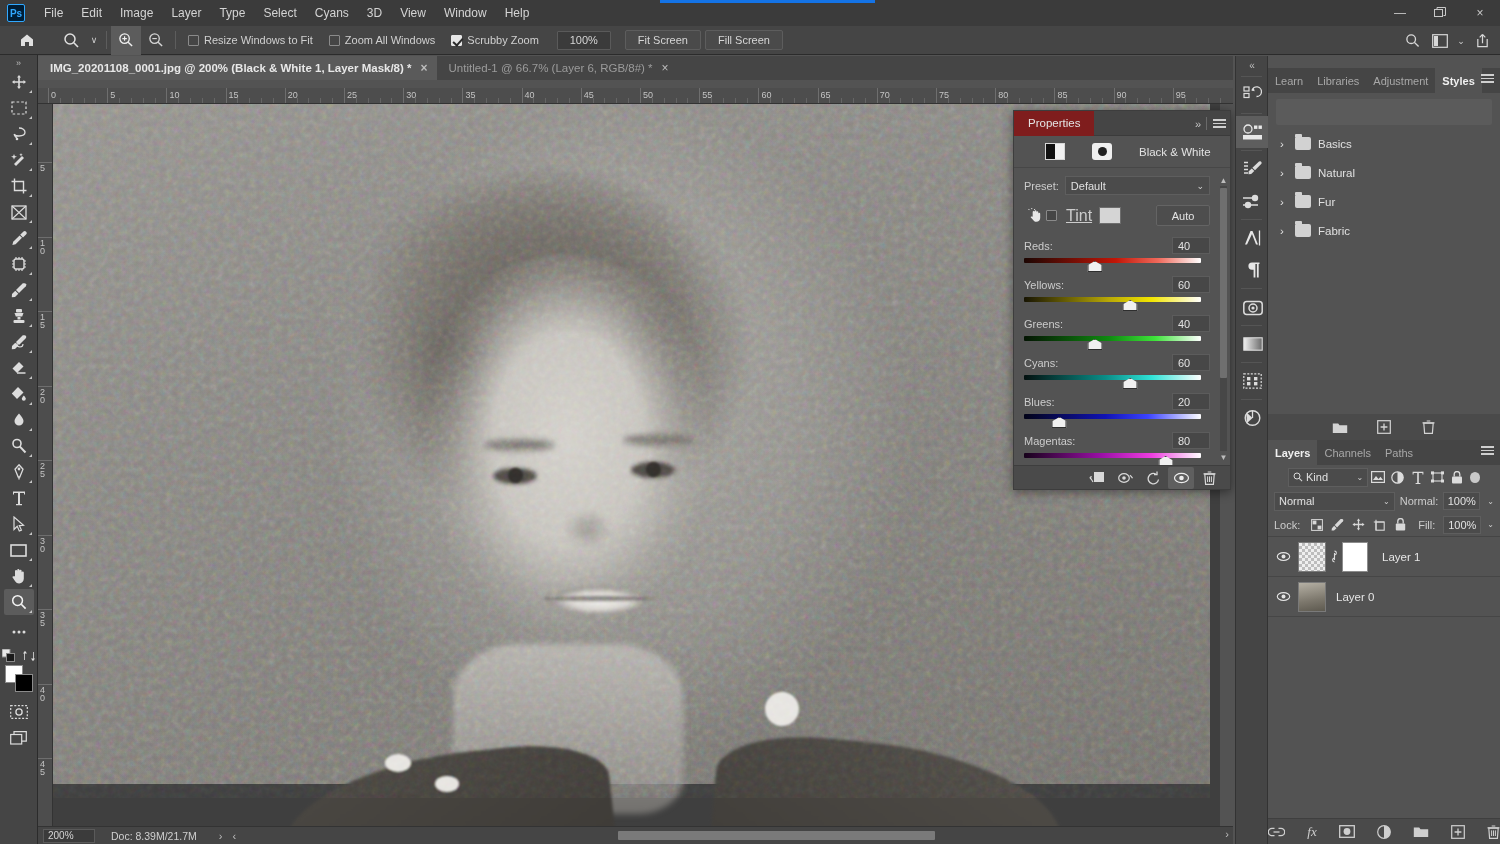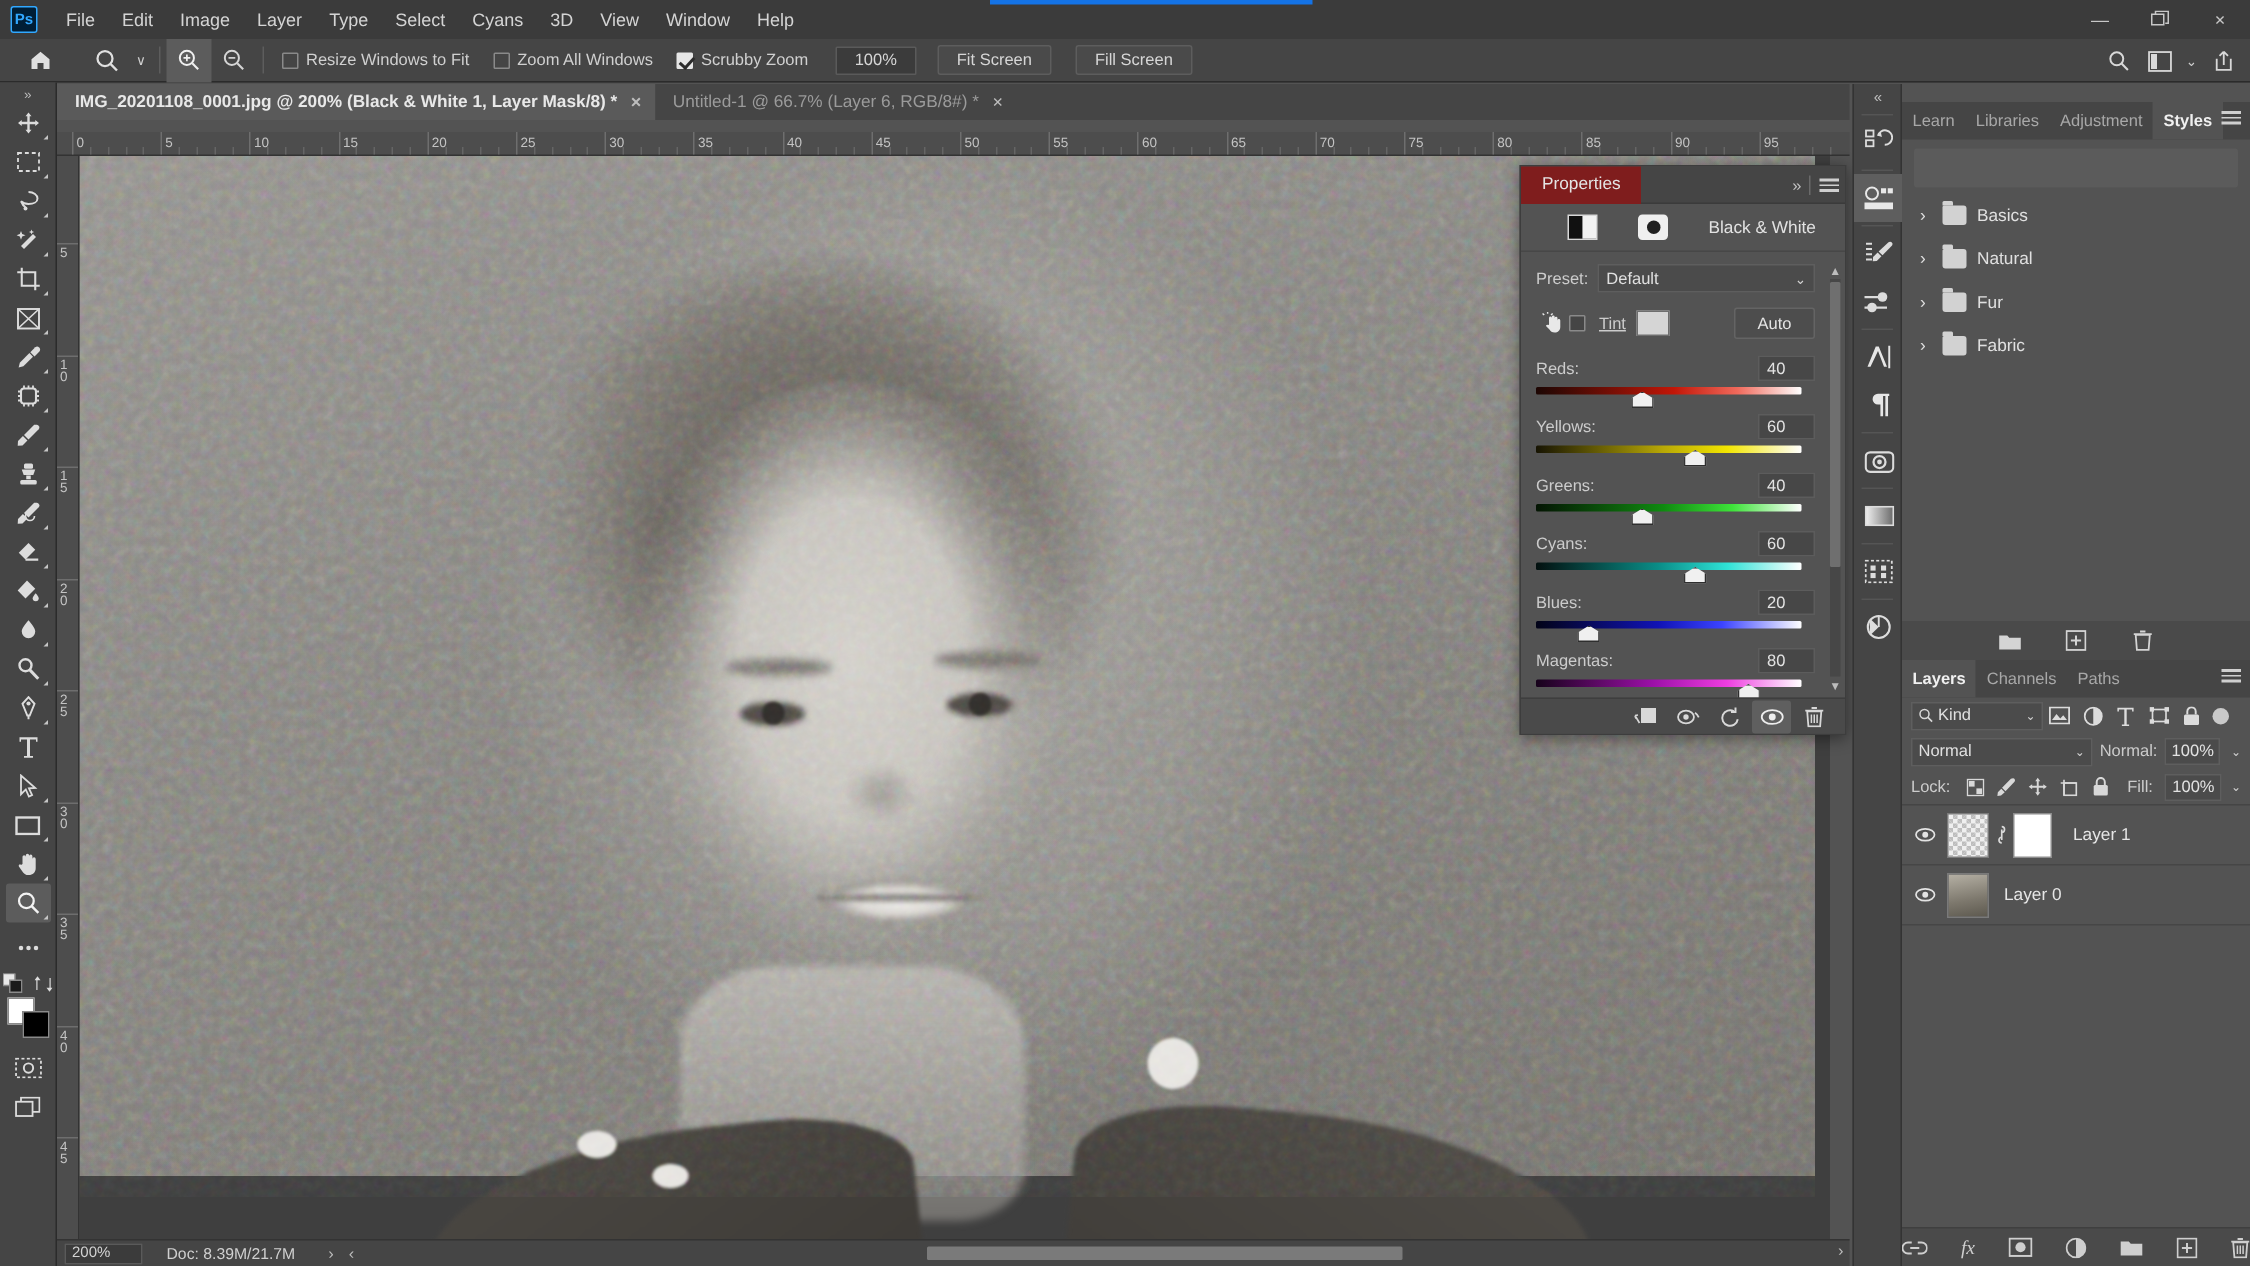--- a/index.html
+++ b/index.html
@@ -259,21 +259,21 @@
   .preset-row label{ font-size:11px;color:#ccc;margin-right:6px; }
   .preset-sel{
     flex:1;height:19px;background:#4b4b4b;border:1px solid #5e5e5e;
     display:flex;align-items:center;padding:0 5px;font-size:11px;color:#e0e0e0;
     position:relative; margin-right:11px;
   }
   .preset-sel .cv{ position:absolute;right:5px;color:#d4d4d4;font-size:9px; }
 
   .hand-row{ display:flex;align-items:center;margin-bottom:11px;gap:0; }
   .hand-ico{ width:22px;color:#e6e6e6;font-size:13px;display:flex;align-items:center;justify-content:center; }
-  .tint-lbl{ font-size:11px;color:#ccc;margin-left:4px;margin-right:7px;text-decoration:underline; }
+  .tint-lbl{ font-size:16px;color:#ccc;margin-left:4px;margin-right:7px;text-decoration:underline; }
   .tint-sw{ width:22px;height:17px;background:#d5d5d5;border:1px solid #6e6e6e; }
   .auto-btn{
     margin-left:auto;margin-right:11px;width:54px;height:21px;background:#4d4d4d;
     border:1px solid #646464;border-radius:2px;font-size:11px;color:#e4e4e4;
     display:flex;align-items:center;justify-content:center;
   }
 
   .slider-group{ margin-bottom:6px; }
   .sl-top{ display:flex;align-items:center;justify-content:space-between;margin-bottom:3px; }
   .sl-lab{ font-size:11px;color:#ccc; }
@@ -358,21 +358,21 @@
     position:absolute;left:0;bottom:0;width:100%;height:26px;background:#4a4a4a;
     display:flex;align-items:center;justify-content:center;gap:24px;
   }
   .sf-btn{ color:#d4d4d4;font-size:12px;display:flex;align-items:center;justify-content:center;width:20px;height:18px; }
 
   
   .layerspanel{
     position:absolute; right:0; top:440px; width:232px; bottom:0; background:#535353;
   }
   .lay-filter{
-    height:24px; display:flex; align-items:center; padding:0 6px; gap:0;
+    height:24px; display:flex; align-items:center; padding:0 20px; gap:0;
   }
   .kind-sel{
     width:88px;height:19px;background:#4b4b4b;border:1px solid #5e5e5e;
     display:flex;align-items:center;padding:0 4px;font-size:11px;color:#e0e0e0;position:relative;
   }
   .kind-sel .cv{ position:absolute;right:4px;font-size:8px;color:#d0d0d0; }
   .lf-icon{ width:22px;height:20px;display:flex;align-items:center;justify-content:center;color:#dcdcdc;font-size:11px; }
   .toggle-pill{
     width:11px;height:11px;border-radius:50%;background:#c9c9c9;margin-left:3px;
   }
@@ -505,21 +505,21 @@
     <label class="opt-check" style="margin-left:16px;">
       <span class="cbox"></span>
       <span>Zoom All Windows</span>
     </label>
     <label class="opt-check" style="margin-left:16px;">
       <span class="cbox on"></span>
       <span>Scrubby Zoom</span>
     </label>
     <div class="opt-field" style="margin-left:18px;">100%</div>
     <div class="opt-btn" style="margin-left:14px;">Fit Screen</div>
-    <div class="opt-btn" style="margin-left:16px;">Fill Screen</div>
+    <div class="opt-btn" style="margin-left:4px;">Fill Screen</div>
 
     <div class="opt-right">
       <div class="opt-icon">
         <svg width="15" height="15" viewBox="0 0 16 16">
             <circle cx="6.6" cy="6.6" r="4.6" fill="none" stroke="#d8d8d8" stroke-width="1.4"></circle>
             <path d="M10 10L14.5 14.5" stroke="#d8d8d8" stroke-width="1.5"></path>
           </svg>
       </div>
       <div class="opt-icon">
         <svg width="16" height="14" viewBox="0 0 16 14">

